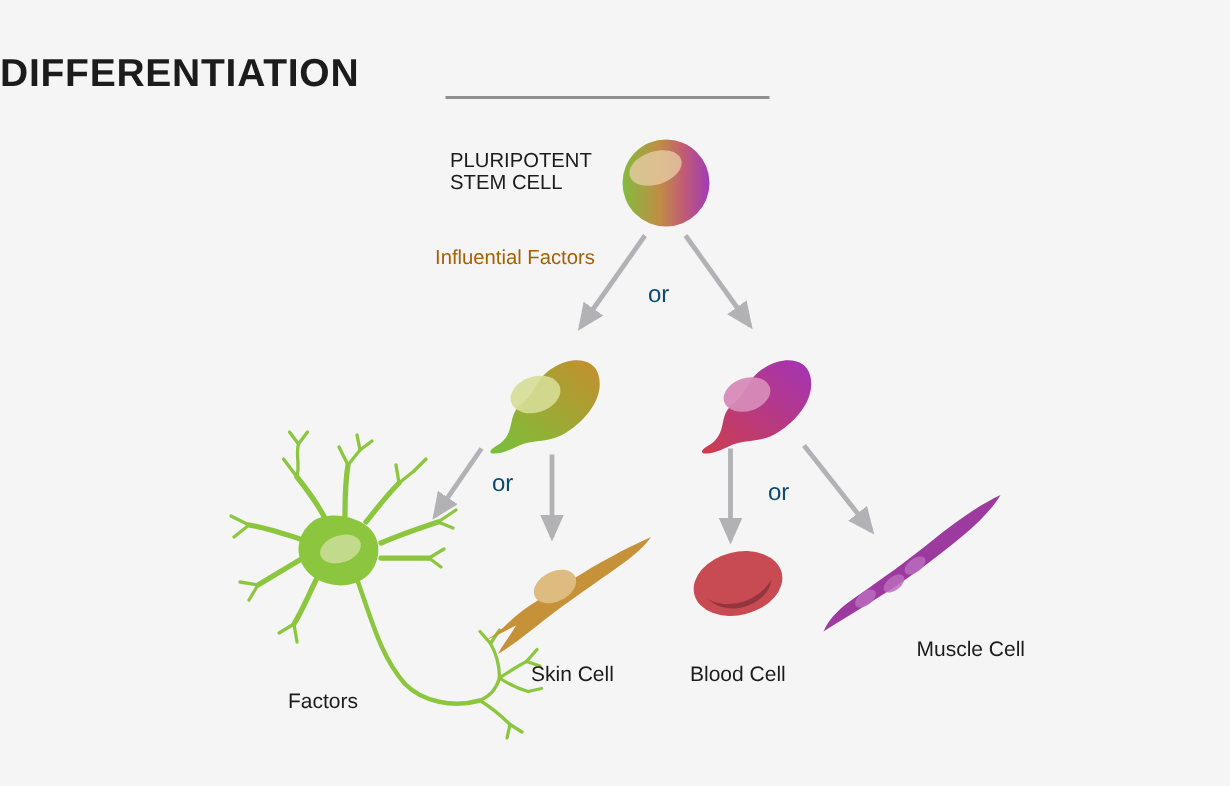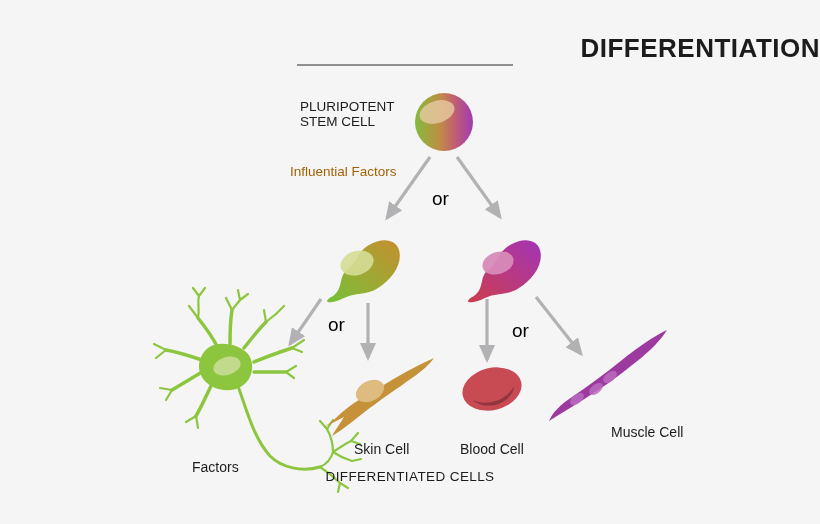--- a/index.html
+++ b/index.html
@@ -3,35 +3,35 @@
 <meta charset="utf-8">
 <style>
   html,body{margin:0;padding:0;background:#e9e9e9;}
   .stage{
     position:relative;width:820px;height:524px;background:#f5f5f5;
     font-family:"Liberation Sans", sans-serif;overflow:hidden;
     -webkit-font-smoothing:antialiased;
   }
   .abs{position:absolute;}
   .title{
-    left:0;right:0;top:33px;text-align:right;
+    left:0;right:0;top:33px;text-align:left;
     font-size:26px;font-weight:bold;letter-spacing:0.5px;color:#1c1c1c;
   }
   .title-underline{
     left:297px;top:64px;width:216px;height:2px;background:#8f8f8f;
   }
   .stem-label{
     left:300px;top:99px;width:132px;text-align:left;
     font-size:13.5px;line-height:15px;color:#1c1c1c;
   }
   .influential{
     left:290px;top:164px;font-size:13.5px;color:#a16207;
   }
   .or-label{
-    font-size:19px;color:#000000;
+    font-size:16px;color:#0c4a6e;
   }
   .or-1{left:432px;top:188px;}
   .or-2{left:328px;top:314px;}
   .or-3{left:512px;top:320px;}
   .cell-label{font-size:14px;color:#1c1c1c;margin-top:28px;}
   .lbl-neuron{left:192px;top:431px;}
   .lbl-skin{left:354px;top:413px;text-align:center;}
   .lbl-blood{left:460px;top:413px;}
   .lbl-muscle{left:611px;top:396px;}
   .diff-label{
@@ -181,14 +181,13 @@
 
   <div class="abs or-label or-1">or</div>
   <div class="abs or-label or-2">or</div>
   <div class="abs or-label or-3">or</div>
 
   <div class="abs cell-label lbl-neuron">Factors</div>
   <div class="abs cell-label lbl-skin">Skin Cell</div>
   <div class="abs cell-label lbl-blood">Blood Cell</div>
   <div class="abs cell-label lbl-muscle">Muscle Cell</div>
 
-  <div class="abs diff-label">DIFFERENTIATED CELLS</div>
 </div>
 
 </body></html>

